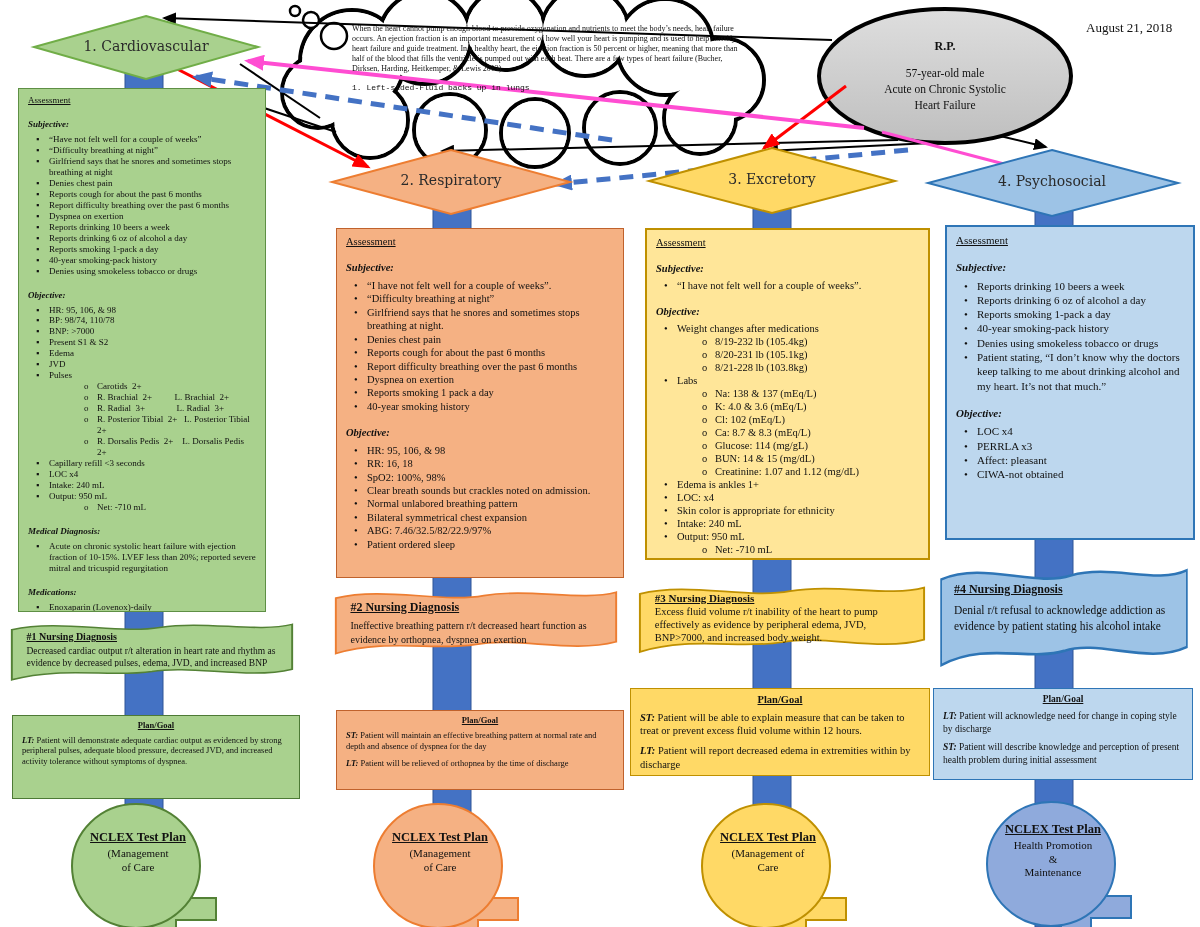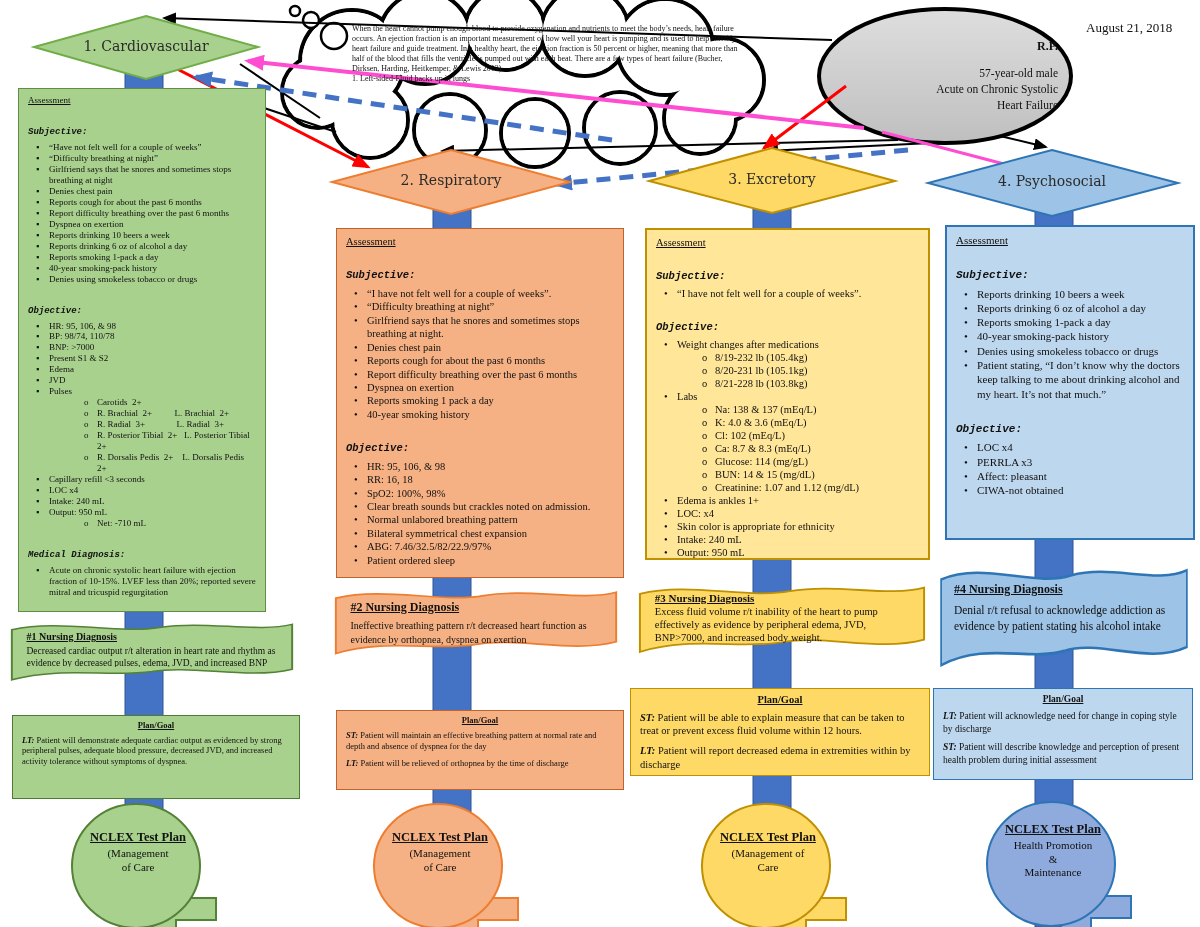--- a/index.html
+++ b/index.html
@@ -3,21 +3,21 @@
 <meta charset="utf-8">
 <style>
   html,body{margin:0;padding:0;background:#fff;}
   #map{position:relative;width:1200px;height:927px;overflow:hidden;background:#fff;
        font-family:"Liberation Serif",serif;color:#111;}
   #vec{position:absolute;left:0;top:0;z-index:1;}
 
   
   .box{position:absolute;z-index:2;border:1.5px solid;overflow:hidden;padding:6px 9px;box-sizing:border-box;}
   .box .title{font-weight:normal;text-decoration:underline;margin-bottom:5px;}
-  .box .sec{font-style:italic;font-weight:bold;margin:21px 0 4px;font-family:Liberation Mono, monospace;}
+  .box .sec{font-style:italic;font-weight:bold;margin:13px 0 4px;}
   .c1{left:18px;top:88px;width:248px;height:524px;background:#a9d18e;border-color:#5e8f45;font-size:9px;line-height:1.22;}
   .c2{left:336px;top:228px;width:288px;height:350px;background:#f5b183;border-color:#c0622c;font-size:10.5px;line-height:1.28;}
   .c3{left:645px;top:228px;width:285px;height:332px;background:#ffe699;border-color:#bf9000;border-width:2px;font-size:10.5px;line-height:1.24;}
   .c4{left:945px;top:225px;width:250px;height:315px;background:#bdd7ee;border-color:#2e75b6;border-width:2px;font-size:11px;line-height:1.3;}
 
   .li{display:flex;align-items:flex-start;}
   .li .b{flex:0 0 13px;}
   .li .t{white-space:pre-wrap;}
   .li.l1{margin-left:8px;}
   .li.l2{margin-left:46px;}
@@ -51,23 +51,23 @@
 
   
   .blob{position:absolute;z-index:2;}
   .blob svg{position:absolute;left:0;top:0;}
   .blob-text{position:absolute;left:8px;top:30px;width:120px;text-align:center;}
   .blob-title{font-weight:bold;text-decoration:underline;font-size:12.5px;line-height:1.15;margin-bottom:3px;}
   .blob-sub{font-size:11px;line-height:1.2;white-space:pre-line;}
 
   
   .cloud-text{position:absolute;left:352px;top:24px;width:388px;z-index:3;font-size:8px;line-height:1.25;}
-  .cloud-item{}
+  .cloud-item{margin-top:9px;font-family:Liberation Mono, monospace;}
   .patient-text{position:absolute;left:832px;top:38px;width:226px;height:86px;overflow:hidden;z-index:3;
-                text-align:right;font-size:11.5px;line-height:1.4;}
+                text-align:center;font-size:11.5px;line-height:1.4;}
   .patient-initials{font-weight:bold;font-size:12px;margin-bottom:10px;}
   .date{position:absolute;left:1086px;top:20px;z-index:3;font-size:13px;}
 </style>
 </head>
 <body>
 
 <div id="map">
 
   <svg id="vec" width="1200" height="927" viewBox="0 0 1200 927">
     <defs>

